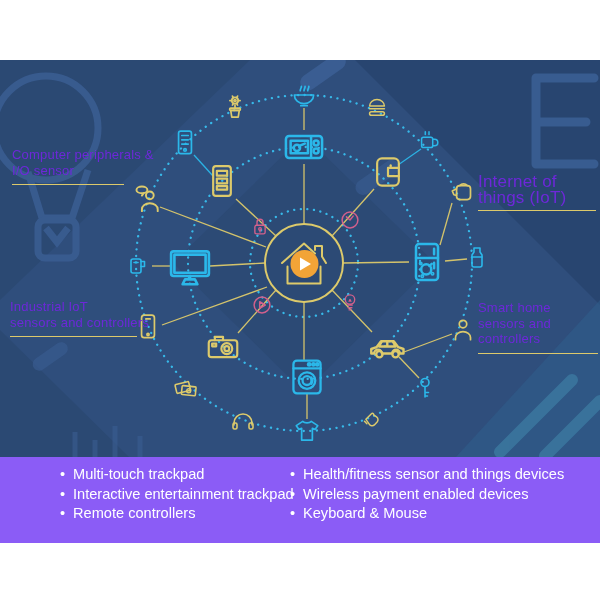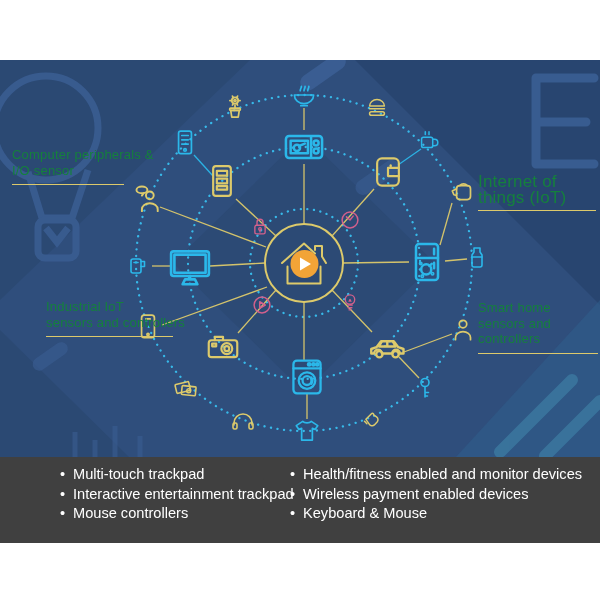--- a/index.html
+++ b/index.html
@@ -1,31 +1,31 @@
 <!DOCTYPE html>
 <html><head>
 <meta charset="utf-8">
 <style>
   html,body{margin:0;padding:0;background:#fff;}
   .stage{position:relative;width:600px;height:600px;background:#ffffff;overflow:hidden;
          font-family:"Liberation Sans",sans-serif;}
   .diagram-svg{position:absolute;left:0;top:0;width:600px;height:600px;}
   
-  .lbl{position:absolute;color:#15803d;font-size:13px;line-height:15.5px;letter-spacing:.2px;}
+  .lbl{position:absolute;color:#6d28d9;font-size:13px;line-height:15.5px;letter-spacing:.2px;}
   .lbl .underline{height:0;border-top:1.5px solid #dcc96b;margin-top:6px;}
   #lbl-cp{left:12px;top:147px;width:170px;}
   #lbl-cp .underline{width:112px;}
   #lbl-iot{left:478px;top:174px;width:122px;font-size:17px;}
   #lbl-iot .underline{width:118px;margin-top:5px;}
-  #lbl-ind{left:10px;top:299px;width:170px;margin-left:36px;}
+  #lbl-ind{left:10px;top:299px;width:170px;}
   #lbl-ind .underline{width:127px;}
   #lbl-sh{left:478px;top:300px;width:124px;}
   #lbl-sh .underline{width:120px;}
   
-  .footer{position:absolute;left:0;top:457px;width:600px;height:86px;background:#404040;}
+  .footer{position:absolute;left:0;top:457px;width:600px;height:86px;background:#8b5cf6;}
   .footer ul{list-style:none;margin:0;padding:0;position:absolute;top:8px;
              font-size:14.6px;line-height:19.5px;color:#ffffff;}
   .footer ul.col-left{left:60px;}
   .footer ul.col-right{left:290px;}
   .footer li{padding-left:13px;position:relative;white-space:nowrap;}
   .footer li::before{content:"\2022";position:absolute;left:0;top:0;}
 </style>
 </head>
 <body>
 
@@ -321,22 +321,22 @@
   <div class="lbl" id="lbl-sh">
     <div>Smart home</div>
     <div>sensors and controllers</div>
     <div class="underline"></div>
   </div>
 
   <div class="footer">
     <ul class="col-left">
       <li>Multi-touch trackpad</li>
       <li>Interactive entertainment trackpad</li>
-      <li>Mouse controllers</li>
+      <li>Remote controllers</li>
     </ul>
     <ul class="col-right">
-      <li>Health/fitness enabled and monitor devices</li>
+      <li>Health/fitness sensor and things devices</li>
       <li>Wireless payment enabled devices</li>
       <li>Keyboard &amp; Mouse</li>
     </ul>
   </div>
 
 </div>
 
 </body></html>

